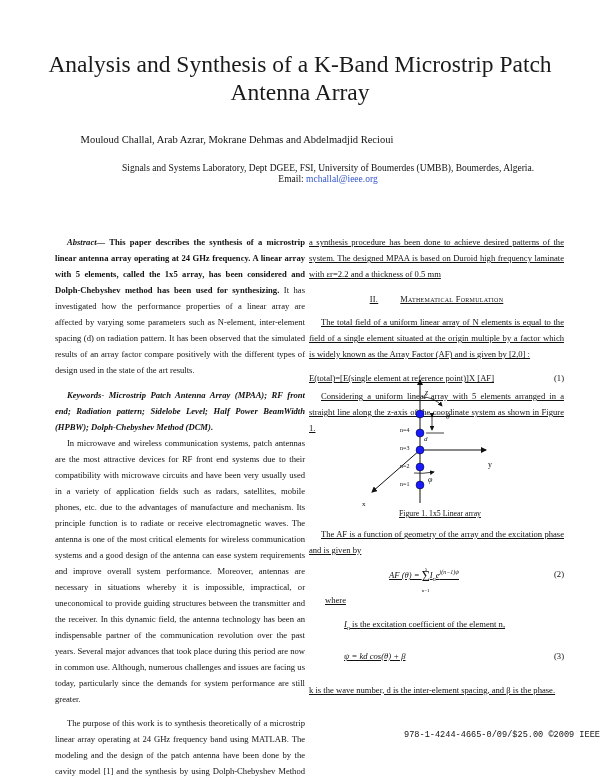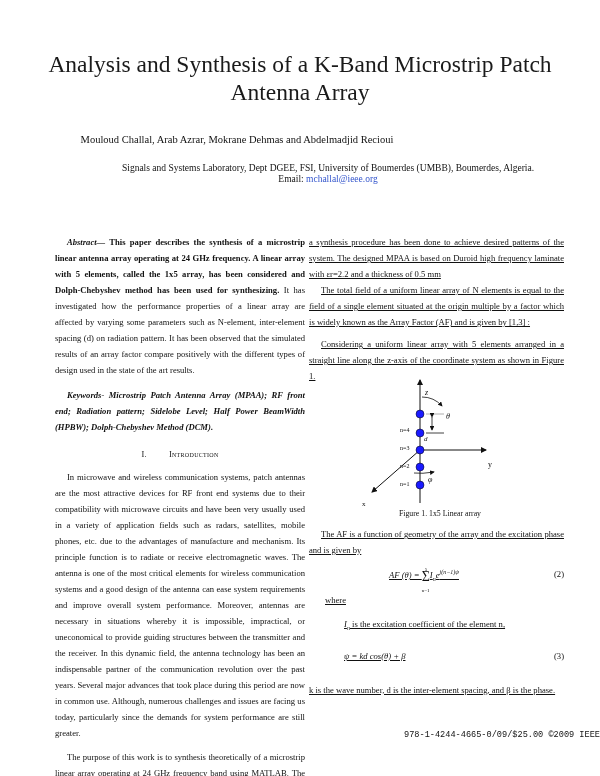--- a/index.html
+++ b/index.html
@@ -46,30 +46,34 @@
 <div class="abs col left" style="top:234px;">
   <p class="indent b">
     <span class="i">Abstract—</span>
     <span>This paper describes the synthesis of a microstrip linear antenna array operating at 24 GHz frequency. A linear array with 5 elements, called the 1x5 array, has been considered and Dolph-Chebyshev method has been used for synthesizing.</span>
     <span style="font-weight:normal;">It has investigated how the performance properties of a linear array are affected by varying some parameters such as N-element, inter-element spacing (d) on radiation pattern. It has been observed that the simulated results of an array factor compare positively with the different types of design used in the state of the art results.</span>
   </p>
   <p class="indent b i" style="margin-top:9px;">
     <span>Keywords-</span>
     <span>Microstrip Patch Antenna Array (MPAA); RF front end; Radiation pattern; Sidelobe Level; Half Power BeamWidth (HPBW); Dolph-Chebyshev Method (DCM).</span>
   </p>
-  <p class="sec" style="margin-top:12px; margin-bottom:6px;">
-    <span class="num">I.</span><span class="sc">Introduction</span>
-  </p>
   <p class="indent">In microwave and wireless communication systems, patch antennas are the most attractive devices for RF front end systems due to their compatibility with microwave circuits and have been very usually used in a variety of application fields such as radars, satellites, mobile phones, etc. due to the advantages of manufacture and mechanism. Its principle function is to radiate or receive electromagnetic waves. The antenna is one of the most critical elements for wireless communication systems and a good design of the antenna can ease system requirements and improve overall system performance. Moreover, antennas are necessary in situations whereby it is impossible, impractical, or uneconomical to provide guiding structures between the transmitter and the receiver. In this dynamic field, the antenna technology has been an indispensable partner of the communication revolution over the past years. Several major advances that took place during this period are now in common use. Although, numerous challenges and issues are facing us today, particularly since the demands for system performance are still greater.</p>
   <p class="indent" style="margin-top:8px;">The purpose of this work is to synthesis theoretically of a microstrip linear array operating at 24 GHz frequency band using MATLAB. The modeling and the design of the patch antenna have been done by the cavity model [1] and the synthesis by using Dolph-Chebyshev Method (DCM) [1,2] and an assessment of its performance are carried out. Various parameters are altered to study their effects that would be reflected on the microstrip patch antenna array (MPAA). Next,</p>
 </div>
 
 <div class="abs col right" style="top:234px;">
   <p>a synthesis procedure has been done to achieve desired patterns of the system. The designed MPAA is based on Duroid high frequency laminate with εr=2.2 and a thickness of 0.5 mm</p>
-  <p class="indent">The total field of a uniform linear array of N elements is equal to the field of a single element situated at the origin multiple by a factor which is widely known as the Array Factor (AF) and is given by [1,3] :</p>
+  <p class="sec" style="margin-top:10px; margin-bottom:6px;">
+    <span class="num">II.</span><span class="sc">Mathematical Formulation</span>
+  </p>
+  <p class="indent">The total field of a uniform linear array of N elements is equal to the field of a single element situated at the origin multiple by a factor which is widely known as the Array Factor (AF) and is given by [2,0] :</p>
+  <div class="eq" style="position:relative; margin-top:8px; height:12px;">
+    <span>E(total)=[E(single element at reference point)]X [AF]</span>
+    <span class="eqnum">(1)</span>
+  </div>
   <p class="indent" style="margin-top:6px;">Considering a uniform linear array with 5 elements arranged in a straight line along the z-axis of the coordinate system as shown in Figure 1.</p>
 </div>
 
 <div class="abs" style="left:360px; top:375px; width:160px; height:150px;">
   <svg width="160" height="140" viewBox="0 0 160 140">
     <defs>
       <marker id="ah" markerWidth="6" markerHeight="6" refX="5" refY="3" orient="auto">
         <path d="M0,0 L6,3 L0,6 Z" fill="#111"></path>
       </marker>
     </defs>
@@ -98,21 +102,21 @@
   <span class="abs" style="left:65px; top:13px; font-size:8px; font-style:italic;">z</span>
   <span class="abs" style="left:128px; top:85px; font-size:8px;">y</span>
   <span class="abs" style="left:2px; top:125px; font-size:7px;">x</span>
   <span class="abs" style="left:86px; top:37px; font-size:8px; font-style:italic;">θ</span>
   <span class="abs" style="left:64px; top:60px; font-size:7px; font-style:italic;">d</span>
   <span class="abs" style="left:68px; top:100px; font-size:8px; font-style:italic;">φ</span>
   <span class="abs" style="left:40px; top:52px; font-size:6px;">n=4</span>
   <span class="abs" style="left:40px; top:70px; font-size:6px;">n=3</span>
   <span class="abs" style="left:40px; top:88px; font-size:6px;">n=2</span>
   <span class="abs" style="left:40px; top:106px; font-size:6px;">n=1</span>
-  <div class="abs fig-caption" style="left:0; width:160px; top:134px;">Figure 1.   1x5 Linear array</div>
+  <div class="abs fig-caption" style="left:0; width:160px; top:134px;text-decoration:underline;">Figure 1.   1x5 Linear array</div>
 </div>
 
 <div class="abs col right" style="top:526px;">
   <p class="indent">The AF is a function of geometry of the array and the excitation phase and is given by</p>
   <div class="eq" style="position:relative; margin-top:6px; height:24px; padding-left:80px;">
     <span class="i">AF (θ) = </span><span style="display:inline-block; position:relative; font-size:14px; vertical-align:-3px;"><span>Σ</span><span style="position:absolute; top:-7px; left:3px; font-size:5px;">5</span><span style="position:absolute; top:14px; left:0; font-size:5px;">n=1</span></span><span class="i">I</span><sub class="i" style="font-size:6px;">n</sub><span class="i">e</span><sup class="i" style="font-size:6px;">j(n−1)ψ</sup>
     <span class="eqnum" style="top:2px;">(2)</span>
   </div>
   <p style="margin-top:4px;margin-left:16px;">where</p>
   <p style="margin-top:8px; padding-left:35px;">

